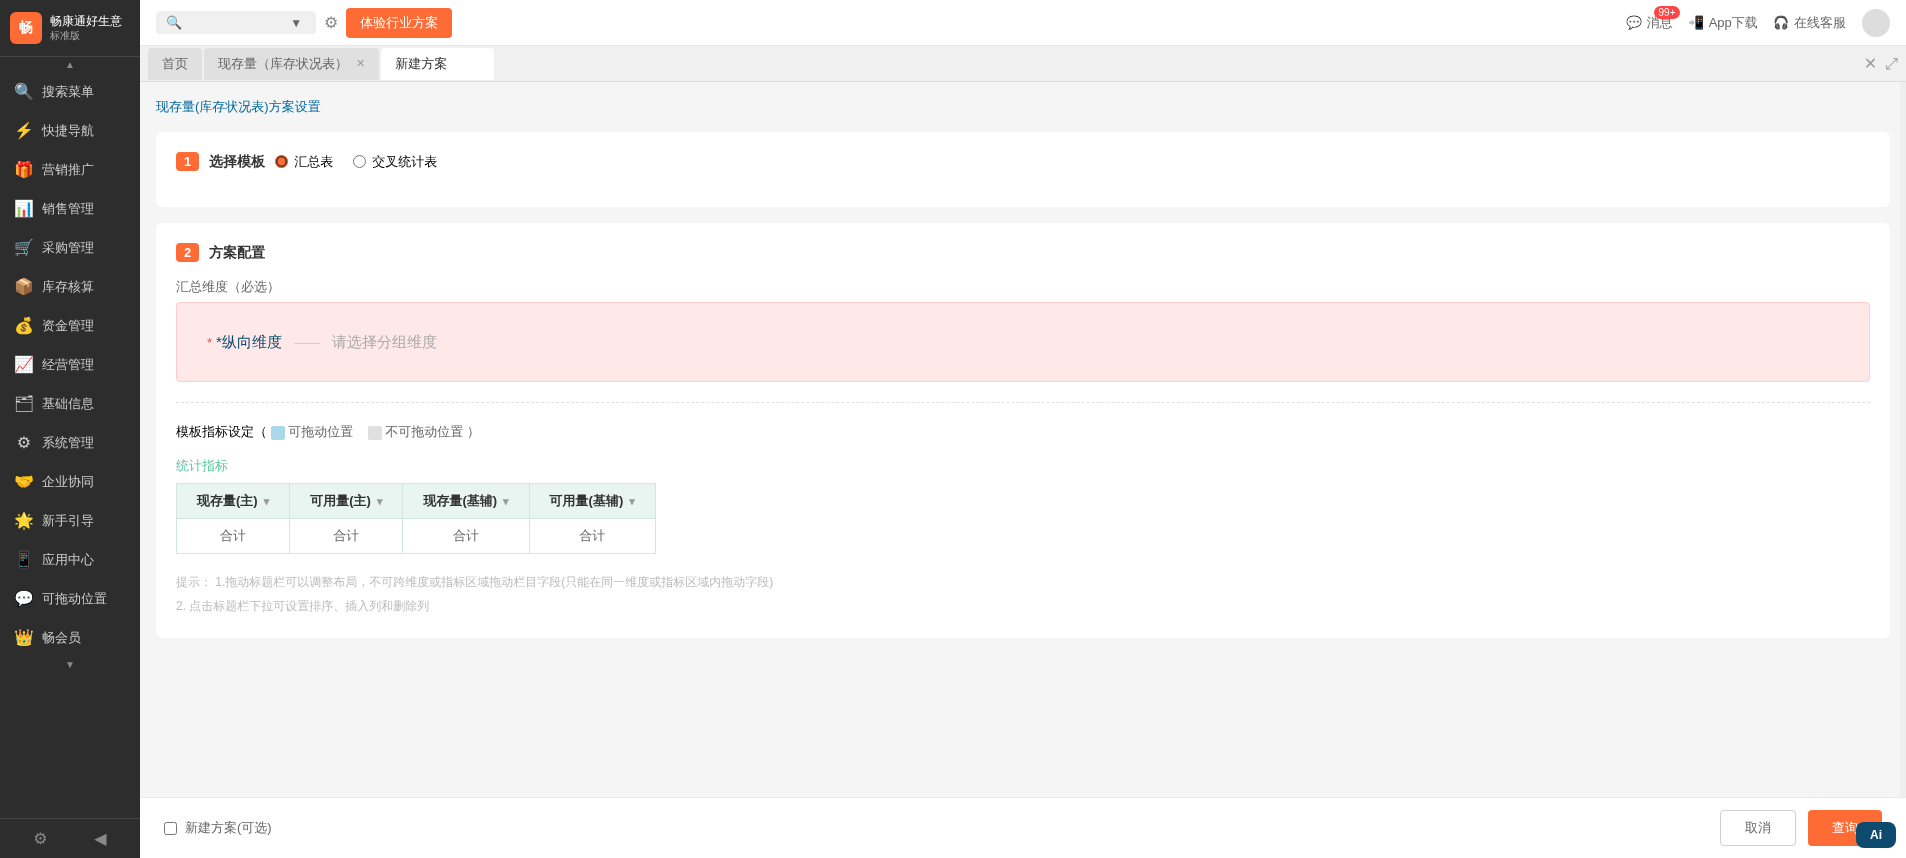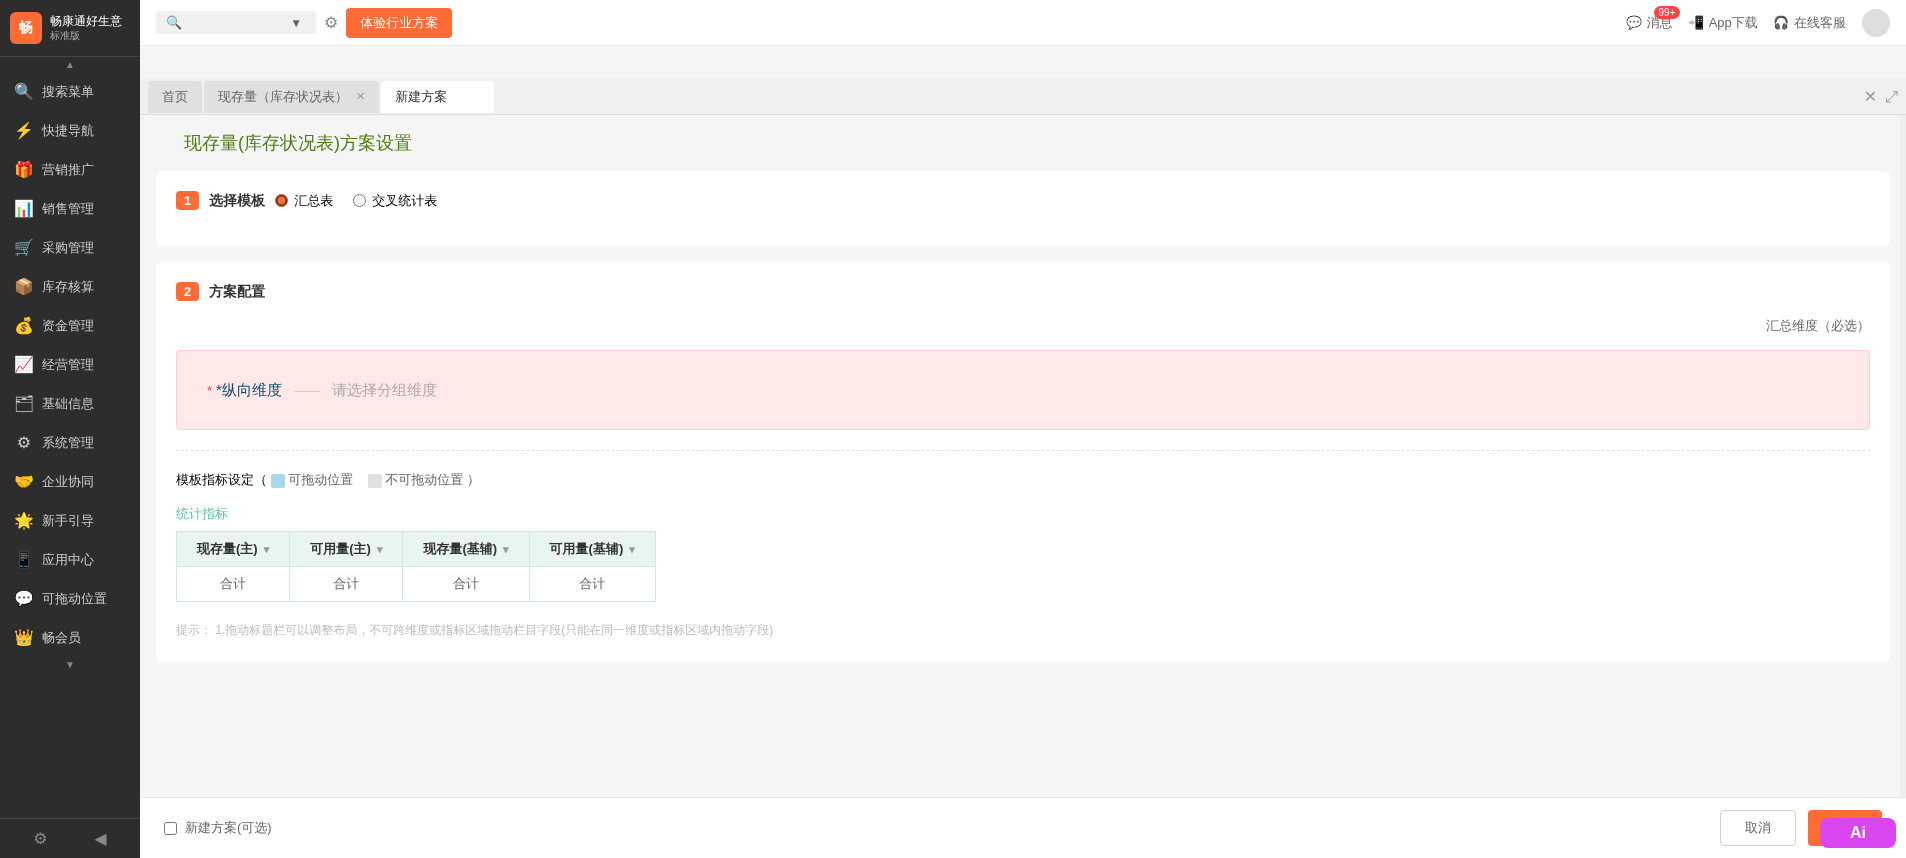--- a/index.html
+++ b/index.html
@@ -89,40 +89,39 @@
     .topbar-avatar { width: 28px; height: 28px; border-radius: 50%; background: #ddd; }
 
     
     .tabbar {
       background: #f0f0f0;
       display: flex; align-items: center;
       height: 36px;
       padding: 0 8px;
       gap: 2px;
       border-bottom: 1px solid #ddd;
-      margin-top: 33px;
     }
     .tab {
       display: flex; align-items: center; gap: 6px;
       padding: 6px 14px; border-radius: 4px 4px 0 0;
       cursor: pointer; font-size: 13px; background: #e0e0e0; color: #666;
       height: 32px;
     }
     .tab.active { background: #fff; color: #333; font-weight: 500; gap: 22px; }
     .tab-new { background: #ff6b35; color: white; }
     .tab-close { font-size: 11px; color: #999; margin-left: 2px; cursor: pointer; }
     .tab-close.white { color: white; }
 
     
     .content {
       flex: 1; overflow-y: auto; background: #f5f5f5; padding: 16px;
       position: relative;
     }
 
-    .page-title { font-size: 18px; color: #4d7c0f; margin-bottom: 16px; margin-left: 28px; }
+    .page-title { font-size: 13px; color: #0369a1; margin-bottom: 16px; }
 
     .card {
       background: #fff; border-radius: 6px; padding: 20px;
       margin-bottom: 16px;
     }
 
     
     .step-header {
       display: flex; align-items: center; gap: 10px; margin-bottom: 16px;
     }
@@ -131,21 +130,21 @@
       padding: 2px 8px; font-size: 13px; font-weight: bold;
     }
     .step-title { font-size: 14px; font-weight: 600; color: #333; }
 
     .radio-group { display: flex; align-items: center; gap: 20px; }
     .radio-item { display: flex; align-items: center; gap: 6px; cursor: pointer; font-size: 13px; }
     .radio-item input[type="radio"] { accent-color: #ff6b35; }
 
     .section-divider { border: none; border-top: 1px dashed #e0e0e0; margin: 20px 0; }
 
-    .form-label { font-size: 13px; color: #666; margin-bottom: 15px; text-align: right; }
+    .form-label { font-size: 13px; color: #666; margin-bottom: 6px; }
 
     
     .dimension-area {
       background: #ffe8e8; border: 1px solid #ffcccc; border-radius: 4px;
       padding: 20px 30px; min-height: 80px;
       display: flex; align-items: center;
     }
     .dimension-required { color: #ff4444; margin-right: 4px; }
     .dimension-label { color: #0c4a6e; font-size: 15px; }
     .dimension-dash { color: #ccc; margin: 0 12px; }
@@ -425,32 +424,33 @@
             <td>合计</td>
             <td>合计</td>
             <td>合计</td>
             <td>合计</td>
           </tr>
         </tbody>
       </table>
 
       <div class="tips">
         <div>提示：   1.拖动标题栏可以调整布局，不可跨维度或指标区域拖动栏目字段(只能在同一维度或指标区域内拖动字段)</div>
+        <div>          2. 点击标题栏下拉可设置排序、插入列和删除列</div>
       </div>
     </div>
 
     <div class="resize-handle"></div>
   </div>
 
   <div class="footer">
     <label class="save-checkbox">
       <input type="checkbox" style="">
       <span>新建方案(可选)</span>
     </label>
     <div class="footer-actions">
       <button class="btn-cancel">取消</button>
       <button class="btn-query">查询</button>
     </div>
   </div>
 
 </div>
 
-<div style="position:fixed;bottom:10px;right:10px;background:#d946ef;color:#fff;border-radius:8px;padding:6px 30px;font-size:16px;font-weight:bold;z-index:9999;">Ai</div>
+<div style="position:fixed;bottom:10px;right:10px;background:#0c4a6e;color:#fff;border-radius:8px;padding:6px 14px;font-size:12px;font-weight:bold;z-index:9999;">Ai</div>
 
 </body></html>

